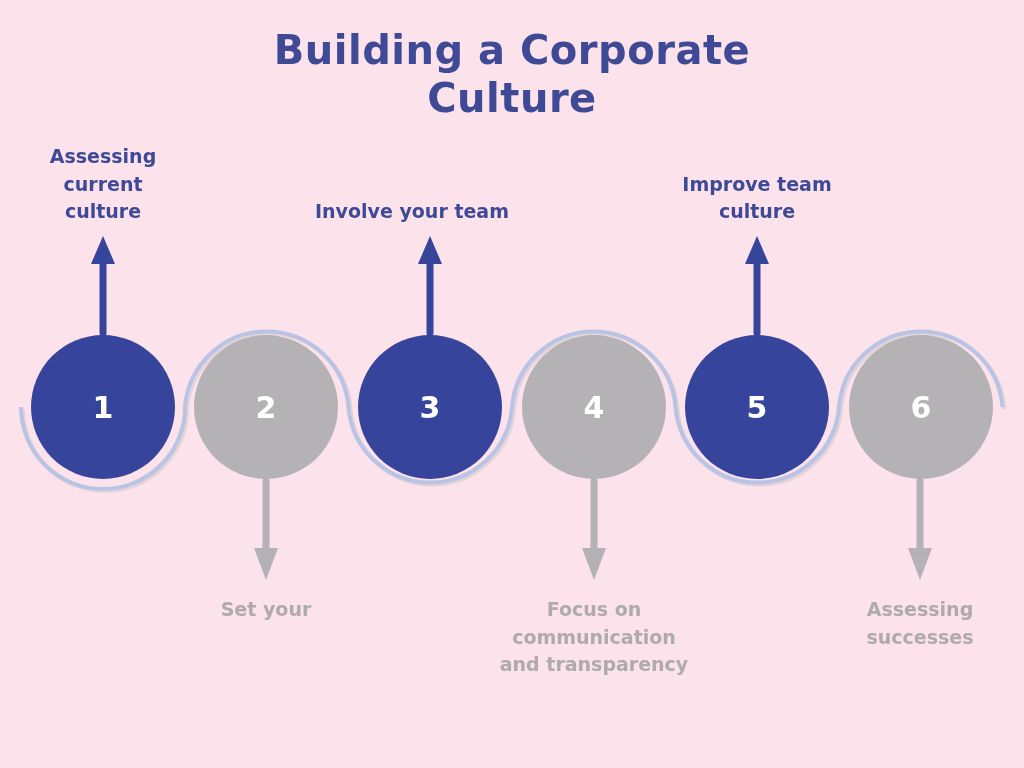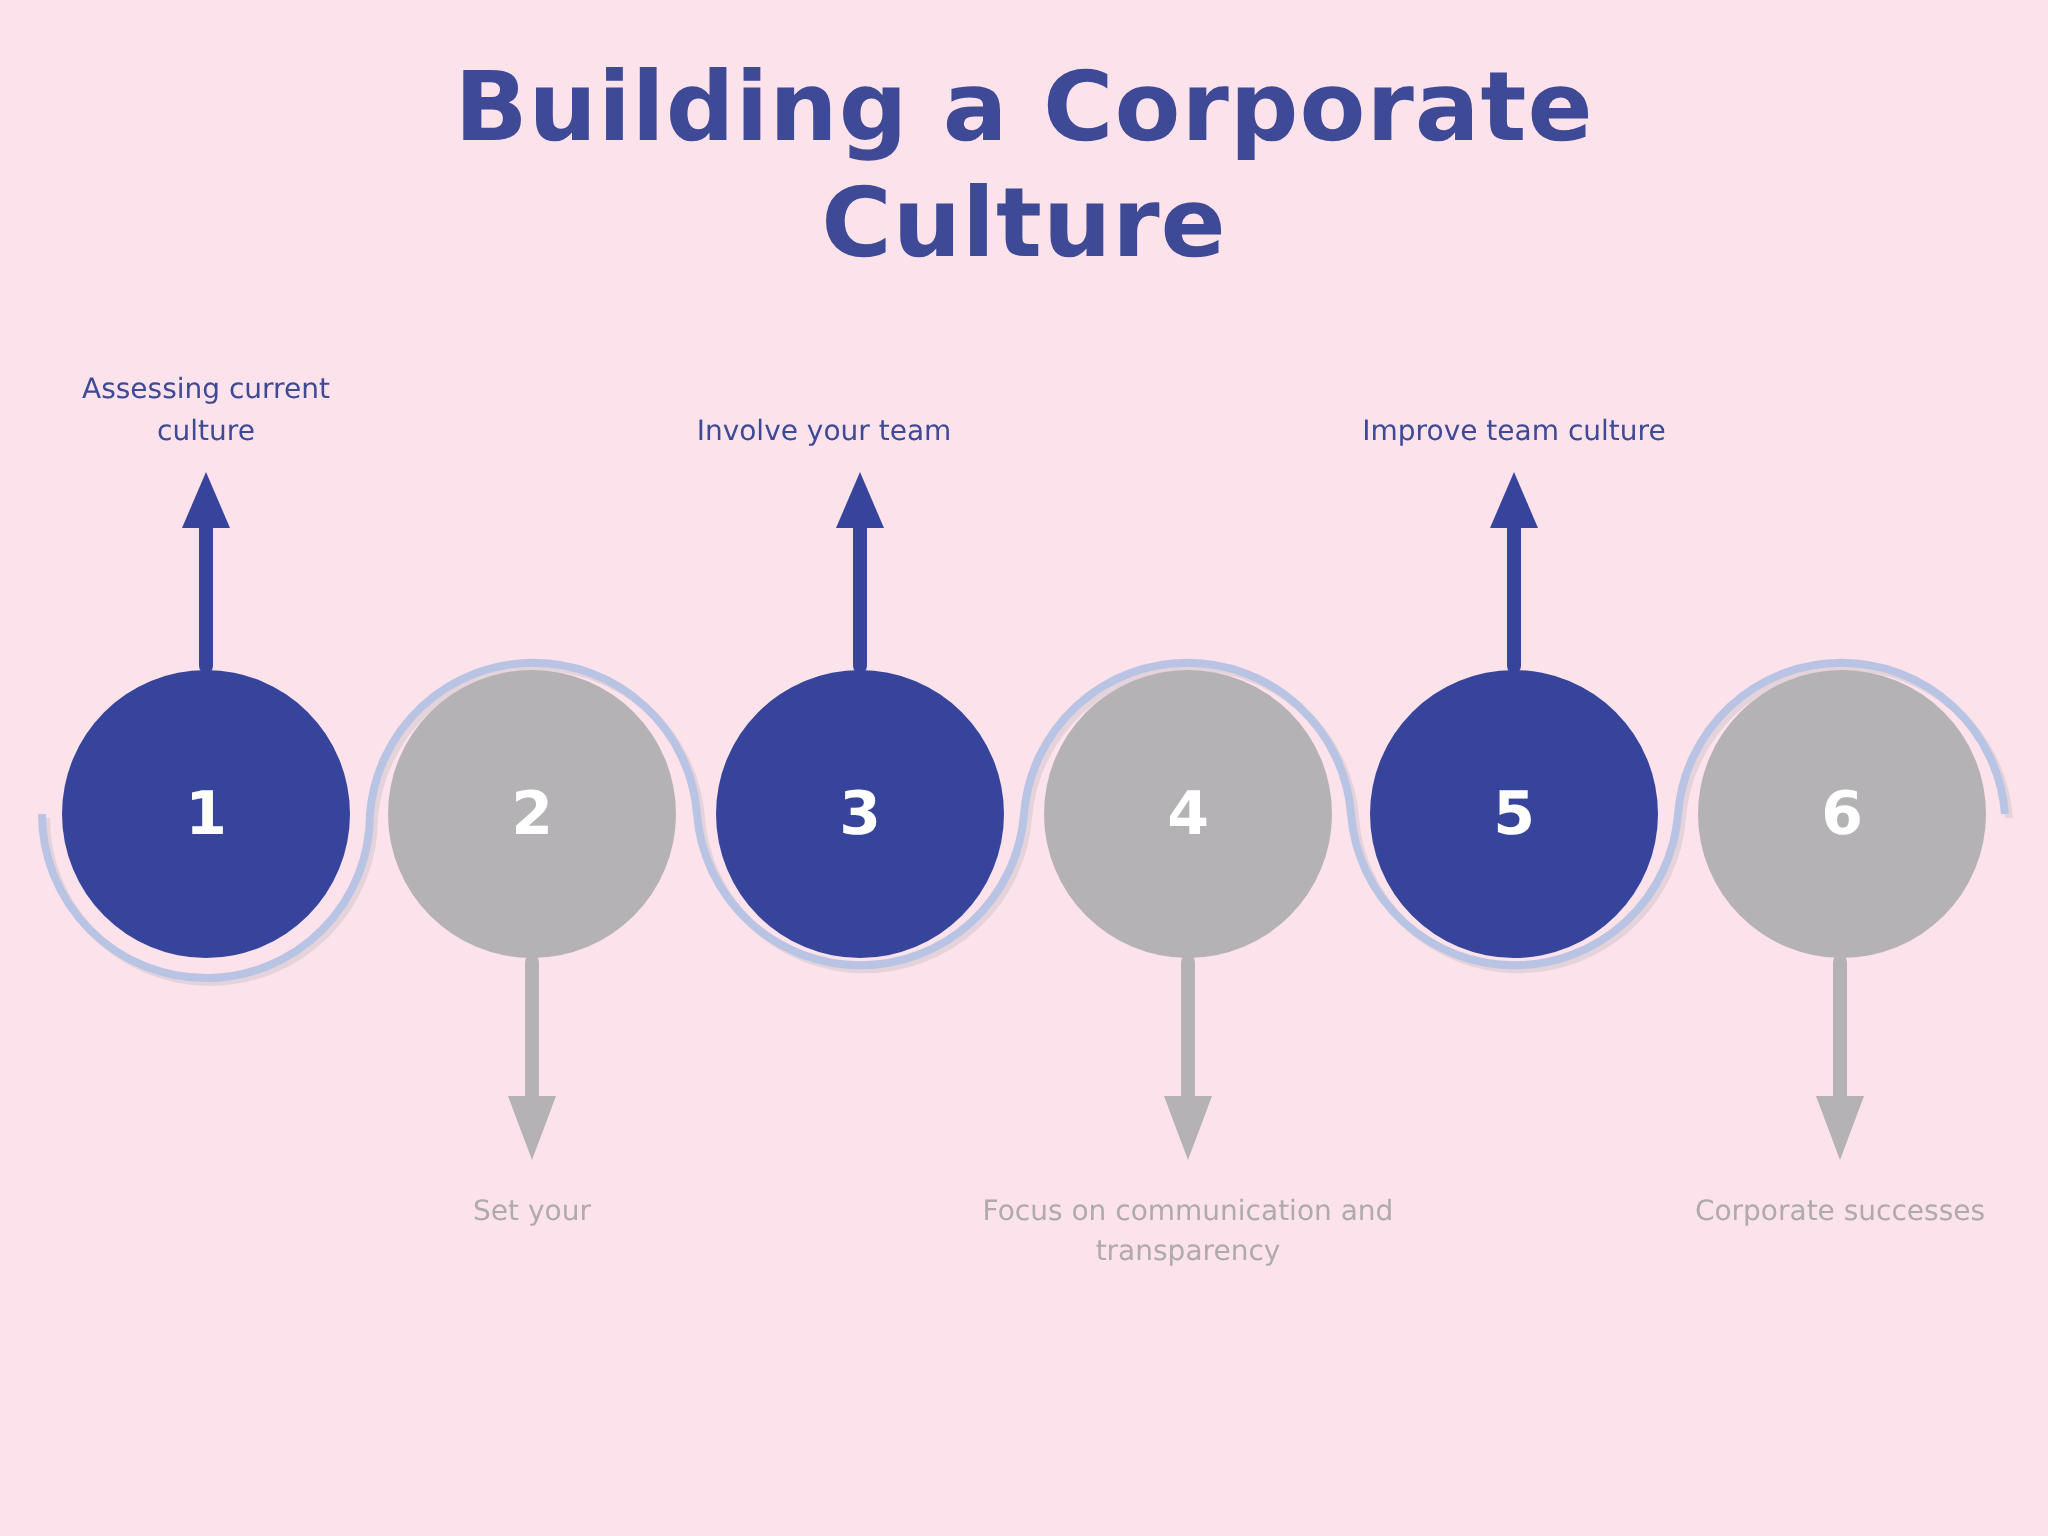--- a/index.html
+++ b/index.html
@@ -22,21 +22,21 @@
     height: 768px;
     background: var(--background);
     overflow: hidden;
   }
   .title {
     position: absolute;
     top: 26px;
     left: 192px;
     width: 640px;
     text-align: center;
-    font-size: 48px;
+    font-size: 40px;
     font-weight: bold;
     line-height: 1.2;
     letter-spacing: 0.5px;
     color: var(--primary-text);
   }
   .wave-svg {
     position: absolute;
     top: 0;
     left: 0;
   }
@@ -54,23 +54,23 @@
   .circle--muted   { background: var(--muted); }
   .circle .num {
     color: var(--number);
     font-size: 30px;
     font-weight: 600;
   }
   .label {
     position: absolute;
     width: 210px;
     text-align: center;
-    font-size: 14px;
+    font-size: 19px;
     line-height: 1.45;
-    font-weight: 400;
+    font-weight: 700;
   }
   .label--top    { bottom: 542px; color: var(--primary-text); }
   .label--bottom { top: 596px;    color: var(--muted-text); }
   .label--narrow { width: 160px; }
 </style>
 </head>
 <body>
 
 <div class="canvas">
 
@@ -127,15 +127,15 @@
   <div class="circle circle--muted" style="left:849px">
     <span class="num">6</span>
   </div>
 
   <div class="label label--top label--narrow" style="left:23px">Assessing current culture</div>
   <div class="label label--top" style="left:307px">Involve your team</div>
   <div class="label label--top" style="left:652px">Improve team culture</div>
 
   <div class="label label--bottom" style="left:161px">Set your</div>
   <div class="label label--bottom" style="left:489px">Focus on communication and transparency</div>
-  <div class="label label--bottom" style="left:815px">Corporate successes</div>
+  <div class="label label--bottom" style="left:815px">Assessing successes</div>
 
 </div>
 
 </body></html>

